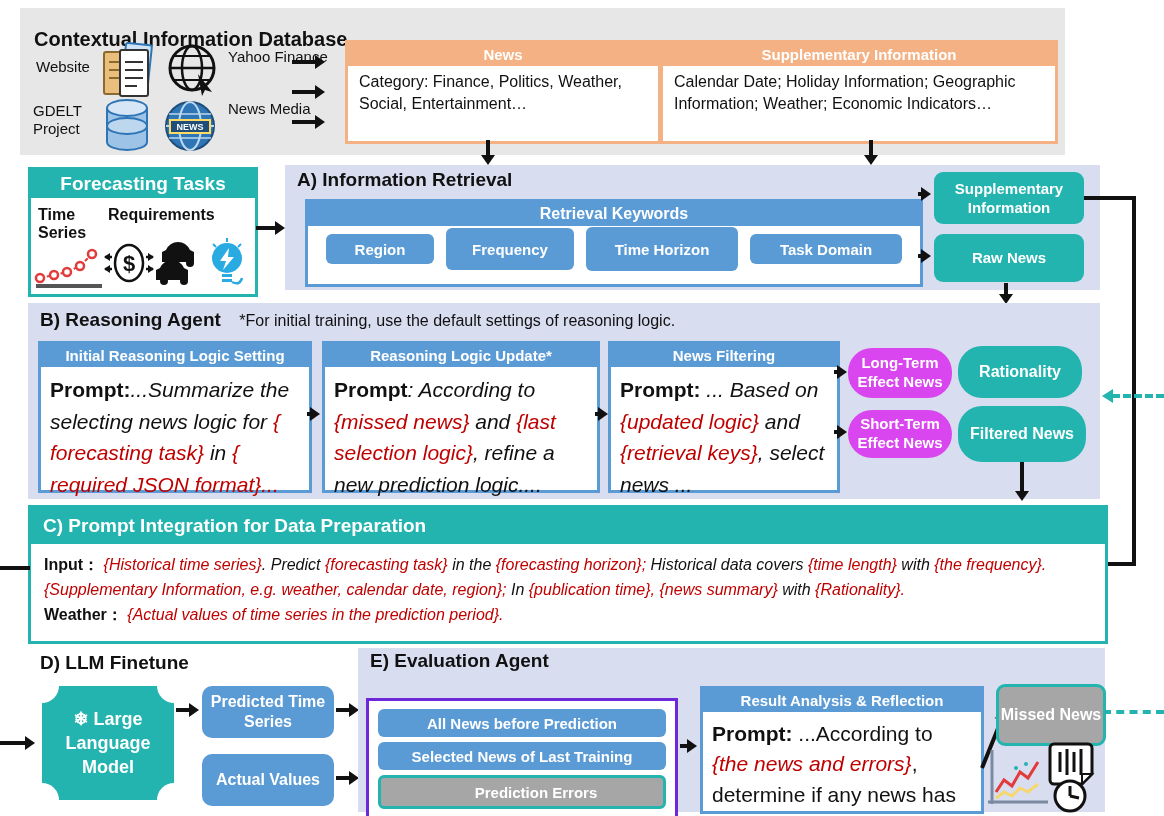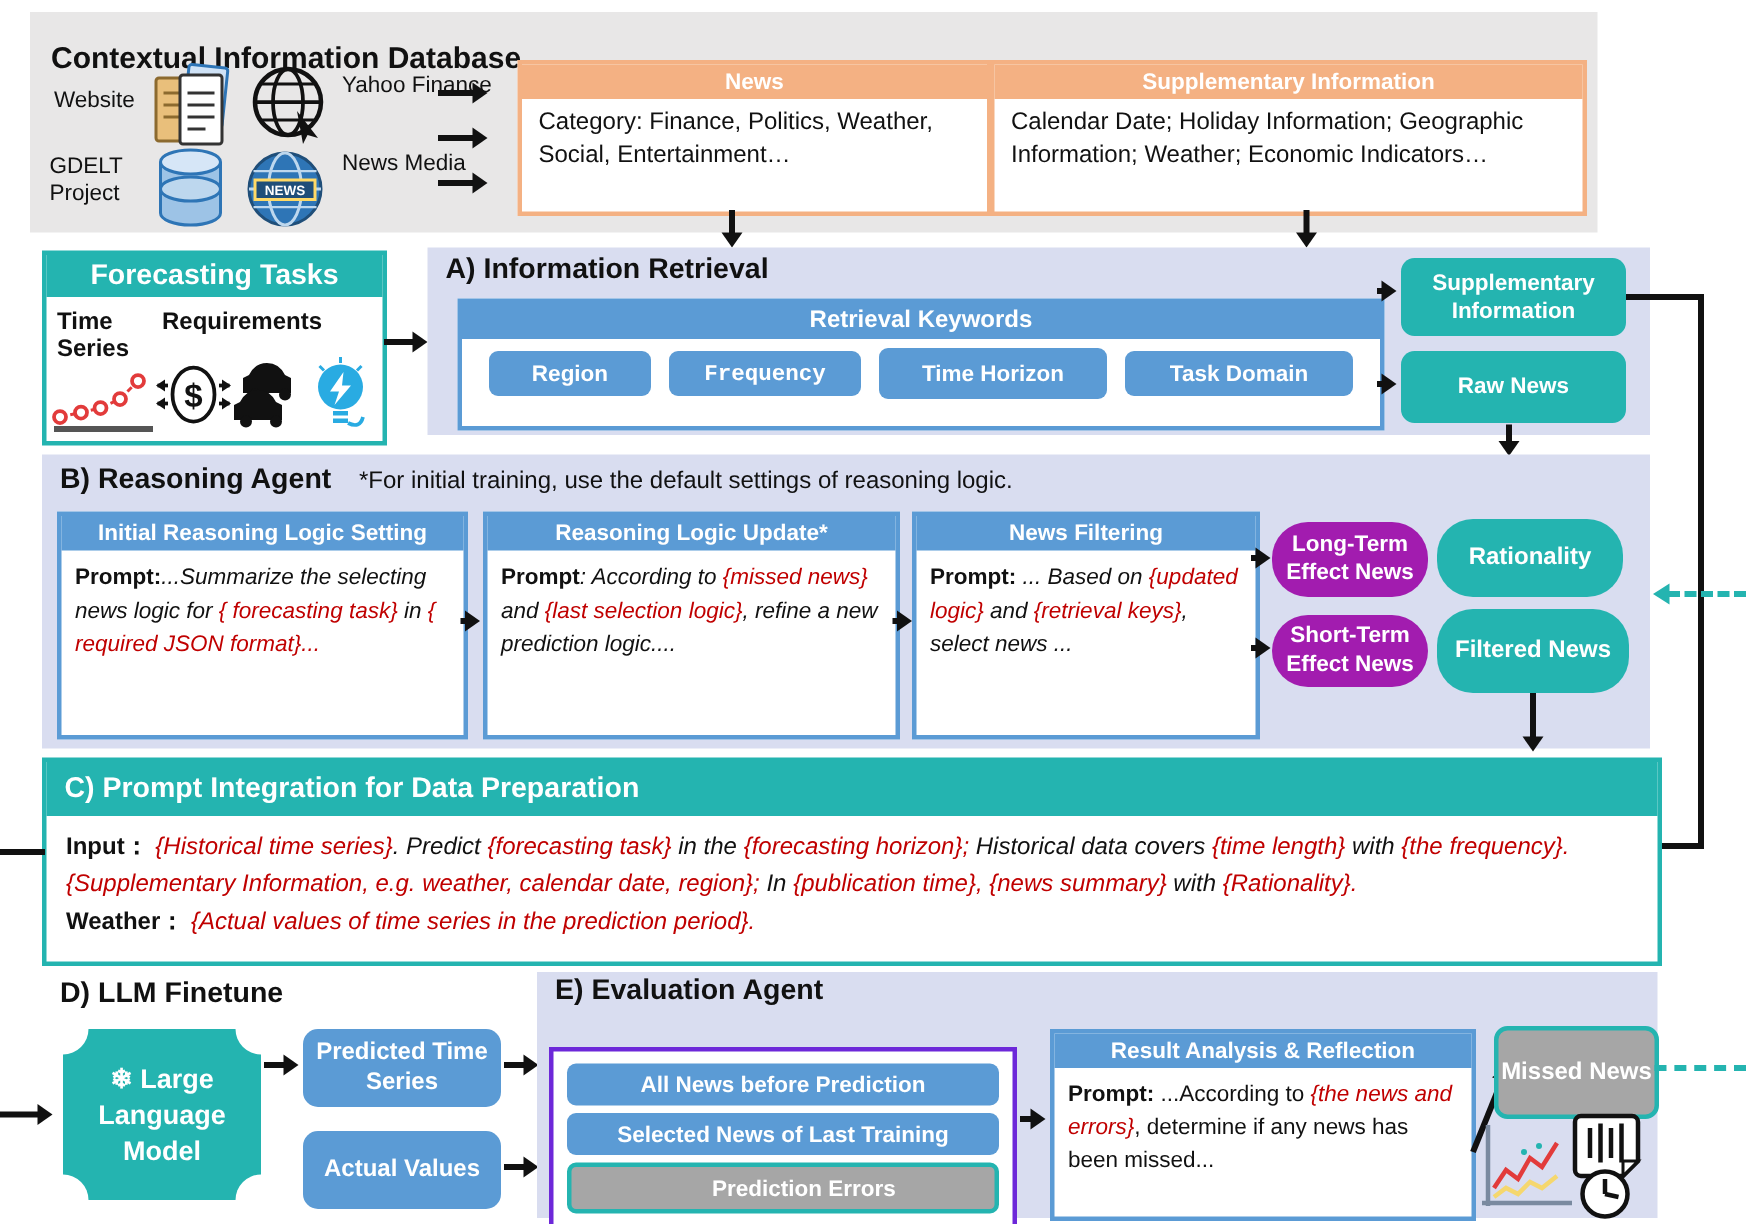--- a/index.html
+++ b/index.html
@@ -9,30 +9,30 @@
   .sec-title{font-weight:700;font-size:19px;color:#111;white-space:nowrap;}
   .panel-gray{background:#e8e7e7;}
   .panel-lav{background:#d9ddf0;}
   
   .obox{border:3px solid #f4b183;background:#fff;}
   .obox .hd{background:#f4b183;color:#fff;font-weight:700;font-size:15px;text-align:center;padding:3px 0;}
   .obox .bd{padding:5px 11px;font-size:16px;line-height:1.35;color:#111;}
   
   .bbox{border:3px solid #5b9bd5;background:#fff;}
   .bbox .hd{background:#5b9bd5;color:#fff;font-weight:700;font-size:15px;text-align:center;padding:3px 2px;}
-  .bbox .bd{padding:7px 9px;font-size:15px;line-height:1.5;}
+  .bbox .bd{padding:7px 9px;font-size:21px;line-height:1.5;}
   
   .cbox{border:3px solid #24b4b0;background:#fff;}
   .cbox .hd{background:#24b4b0;color:#fff;font-weight:700;font-size:19px;padding:7px 12px;}
   .cbox .bd{padding:9px 13px;font-size:16px;line-height:1.55;}
   .btn-blue{background:#5b9bd5;border-radius:6px;color:#fff;font-weight:700;font-size:15px;
             display:flex;align-items:center;justify-content:center;text-align:center;}
   .pill{border-radius:24px;color:#fff;font-weight:700;display:flex;align-items:center;justify-content:center;
         text-align:center;line-height:1.25;}
-  .pill-blue{background:#a21caf;font-size:15px;}
+  .pill-blue{background:#d946ef;font-size:15px;}
   .pill-teal{background:#24b4b0;font-size:16px;}
   .tag-teal{background:#24b4b0;border-radius:9px;color:#fff;font-weight:700;font-size:15px;
             display:flex;align-items:center;justify-content:center;text-align:center;line-height:1.3;}
   .tag-gray{background:#a6a6a6;border:3px solid #24b4b0;border-radius:9px;color:#fff;font-weight:700;
             display:flex;align-items:center;justify-content:center;text-align:center;line-height:1.25;}
   .bar-gray{background:#a6a6a6;border:3px solid #24b4b0;border-radius:6px;color:#fff;font-weight:700;font-size:15px;
             display:flex;align-items:center;justify-content:center;}
   
   .arrow-r{position:absolute;height:4px;background:#111;}
   .arrow-r::after{content:"";position:absolute;right:-9px;top:-5px;
@@ -176,22 +176,22 @@
     <path d="M26 46 q8 4 10 -4" fill="none" stroke="#29abe2" stroke-width="2.5"></path>
   </svg>
   <div class="arrow-r" style="left:256px;top:226px;width:20px;"></div>
 
   <div class="abs panel-lav" style="left:285px;top:165px;width:815px;height:125px;"></div>
   <div class="abs sec-title" style="left:297px;top:169px;">A) Information Retrieval</div>
   <div class="abs bbox" style="left:305px;top:199px;width:612px;height:82px;">
     <div class="hd" style="font-size:16px;">Retrieval Keywords</div>
     <div style="display:flex;justify-content:space-evenly;align-items:center;height:46px;padding:0 6px;">
       <div class="btn-blue" style="width:108px;height:30px;">Region</div>
-      <div class="btn-blue" style="width:128px;height:30px;font-family:Liberation Mono, monospace;">Frequency</div>
-      <div class="btn-blue" style="width:152px;height:34px;">Time Horizon</div>
+      <div class="btn-blue" style="width:128px;height:42px;">Frequency</div>
+      <div class="btn-blue" style="width:152px;height:44px;">Time Horizon</div>
       <div class="btn-blue" style="width:152px;height:30px;">Task Domain</div>
     </div>
   </div>
   <div class="arrow-r" style="left:918px;top:192px;width:4px;"></div>
   <div class="arrow-r" style="left:918px;top:254px;width:4px;"></div>
   <div class="abs tag-teal" style="left:934px;top:172px;width:150px;height:52px;">Supplementary Information</div>
   <div class="abs tag-teal" style="left:934px;top:234px;width:150px;height:48px;">Raw News</div>
   <div class="arrow-d" style="left:1004px;top:283px;height:12px;"></div>
 
   <div class="line" style="left:1084px;top:196px;width:52px;height:4px;"></div>

